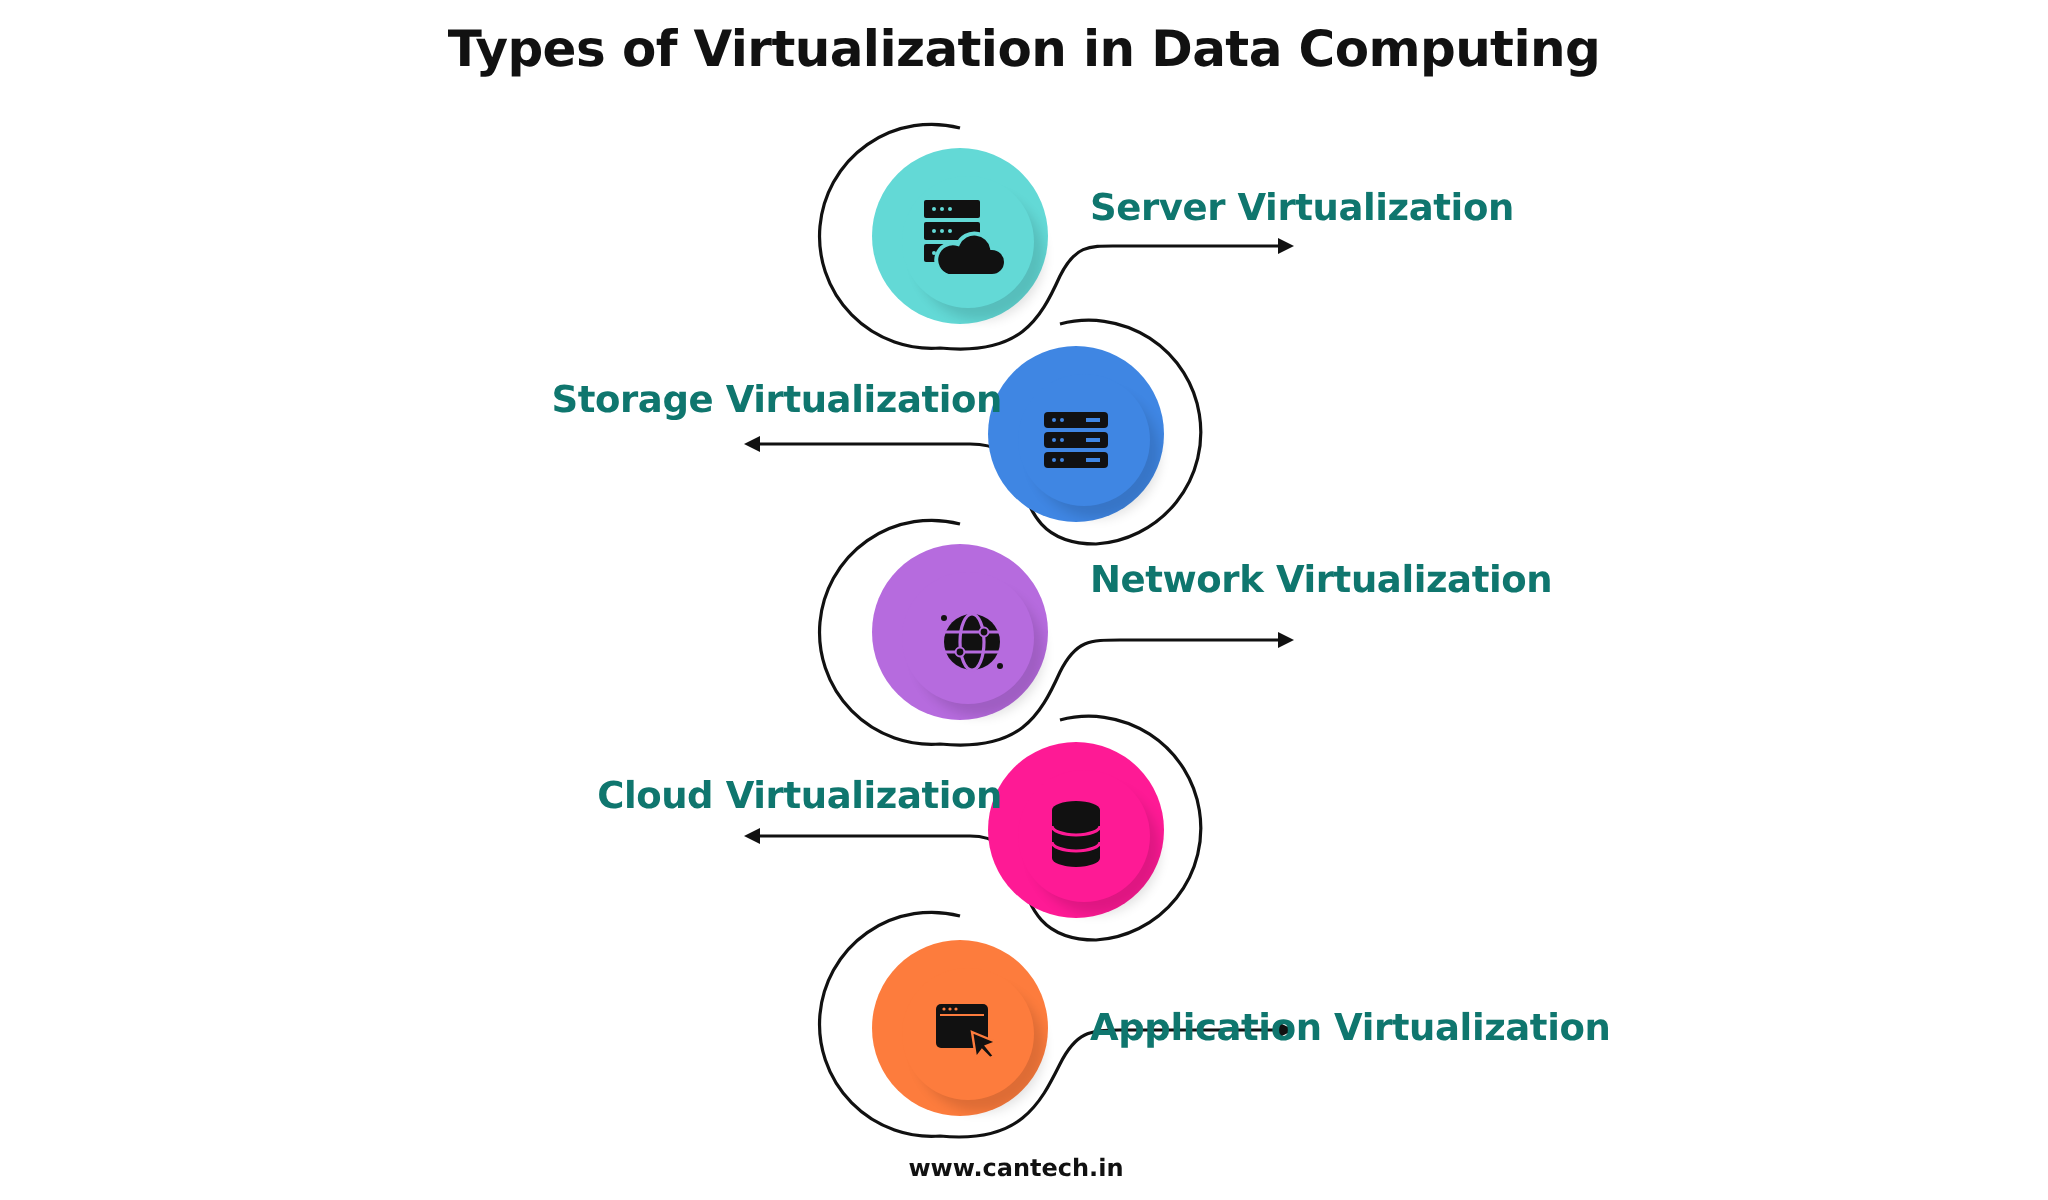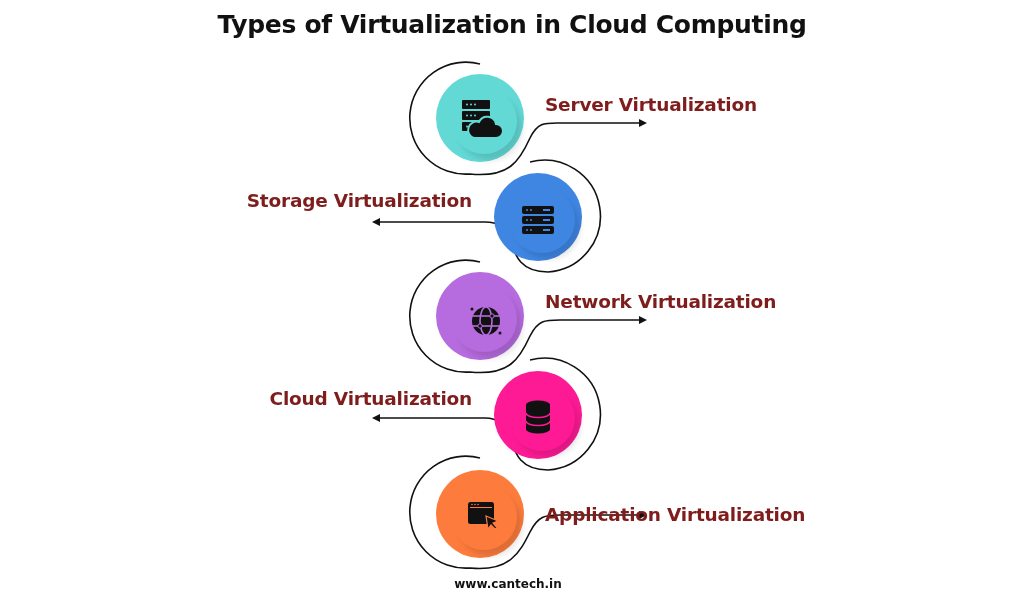--- a/index.html
+++ b/index.html
@@ -1,27 +1,27 @@
 <!DOCTYPE html>
 <html><head>
 <meta charset="utf-8">
 <style>
   html, body { margin: 0; padding: 0; background: #ffffff; }
   body { width: 1024px; height: 600px; position: relative; overflow: hidden; font-family: "DejaVu Sans", sans-serif; }
   .title { position: absolute; left: 0; width: 1024px; top: 10px; text-align: center; font-weight: bold; font-size: 25px; color: #111; letter-spacing: -0.3px; }
   svg.diagram { position: absolute; left: 0; top: 0; }
-  .label { position: absolute; font-weight: bold; font-size: 18.5px; color: #7f1d1d; white-space: nowrap; letter-spacing: -0.2px; }
+  .label { position: absolute; font-weight: bold; font-size: 18.5px; color: #0f766e; white-space: nowrap; letter-spacing: -0.2px; }
   .label.right { left: 545px; }
-  .label.left { right: 552px; text-align: right; }
+  .label.left { right: 523px; text-align: right; }
   .footer { position: absolute; left: 0; width: 1016px; top: 577px; text-align: center; font-size: 12px; color: #111; font-weight: bold; }
 </style>
 </head>
 <body>
 
-<div class="title">Types of Virtualization in Cloud Computing</div>
+<div class="title">Types of Virtualization in Data Computing</div>
 
 <svg class="diagram" width="1024" height="600" viewBox="0 0 1024 600">
   <defs>
     <marker id="arrowhead" markerWidth="8" markerHeight="8" refX="6" refY="4" orient="auto" markerUnits="userSpaceOnUse">
       <path d="M0,0 L8,4 L0,8 z" fill="#111"></path>
     </marker>
     <filter id="innerShade" x="-20%" y="-20%" width="140%" height="140%">
       <feGaussianBlur stdDeviation="3"></feGaussianBlur>
     </filter>
   </defs>
@@ -109,17 +109,17 @@
       <circle cx="4" cy="2.5" r="0.8" fill="#fd7c3d"></circle>
         <circle cx="7" cy="2.5" r="0.8" fill="#fd7c3d"></circle>
         <circle cx="10" cy="2.5" r="0.8" fill="#fd7c3d"></circle>
       <path d="M18 14 L30 19 L25 21 L29 26 L27 27 L23 23 L20 27 z" fill="#111" stroke="#fd7c3d" stroke-width="1.2"></path>
     </g>
   </g>
 </svg>
 
 <div class="label right" style="top:94px;">Server Virtualization</div>
 <div class="label left" style="top:190px;">Storage Virtualization</div>
-<div class="label right" style="top:291px;">Network Virtualization</div>
+<div class="label right" style="top:280px;">Network Virtualization</div>
 <div class="label left" style="top:388px;">Cloud Virtualization</div>
 <div class="label right" style="top:504px;">Application Virtualization</div>
 
 <div class="footer">www.cantech.in</div>
 
 </body></html>

